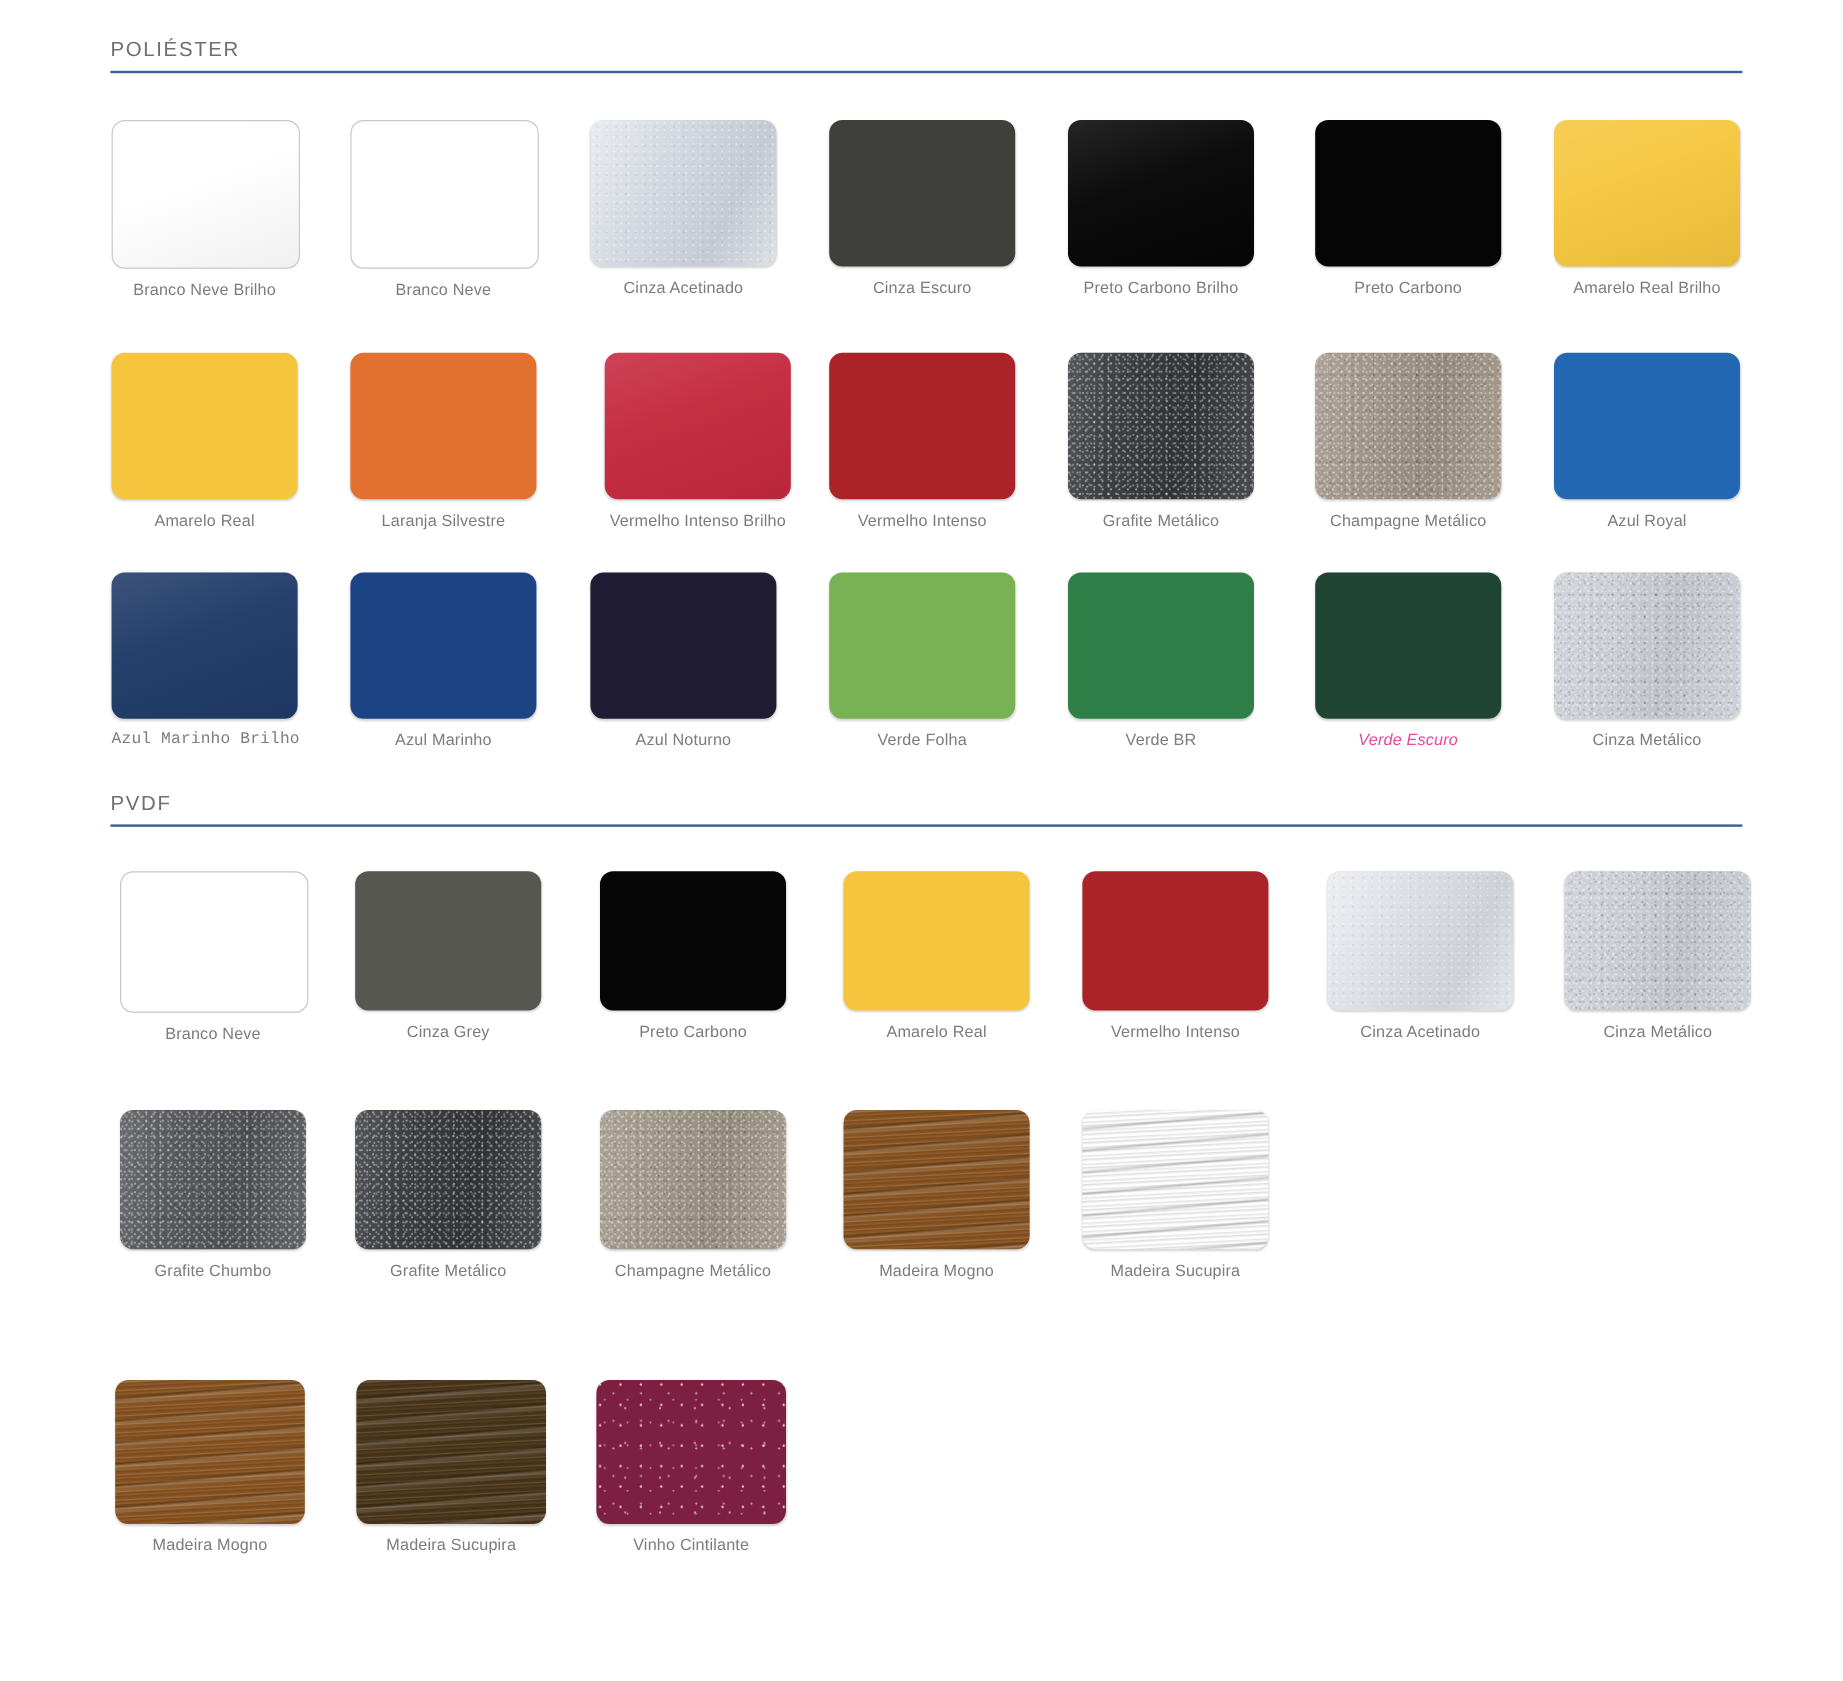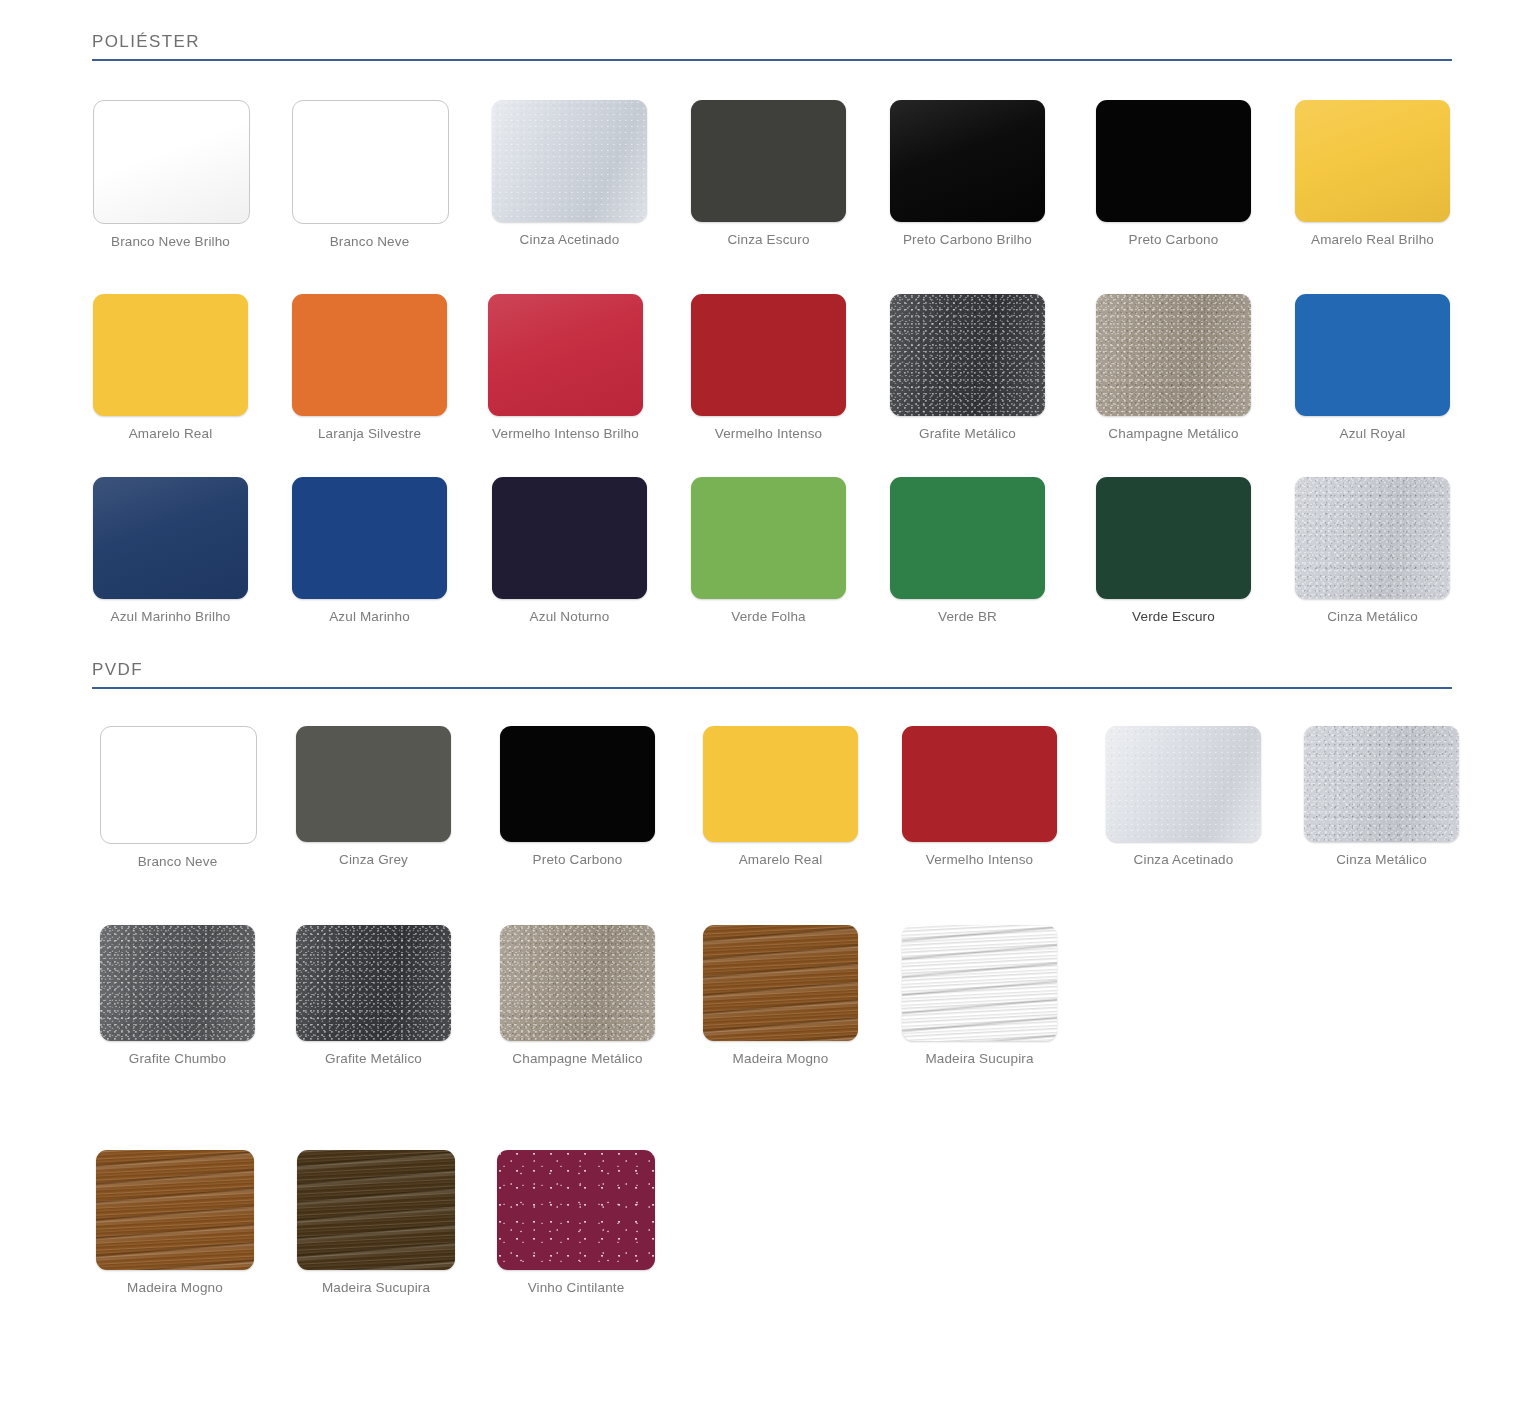--- a/index.html
+++ b/index.html
@@ -219,41 +219,41 @@
         <span class="chip-label" style="color: rgb(124, 124, 124);">Amarelo Real Brilho</span>
       </div>
       <div class="swatch" style="left: 93px; top: 294px; width: 155px;">
         <div class="chip " style="width: 155px; height: 122px; background: rgb(245, 198, 61);"></div>
         <span class="chip-label" style="color: rgb(124, 124, 124);">Amarelo Real</span>
       </div>
       <div class="swatch" style="left: 292px; top: 294px; width: 155px;">
         <div class="chip " style="width: 155px; height: 122px; background: rgb(226, 113, 47);"></div>
         <span class="chip-label" style="color: rgb(124, 124, 124);">Laranja Silvestre</span>
       </div>
-      <div class="swatch" style="left: 488px; top: 294px; width: 155px;">
+      <div class="swatch" style="left: 504px; top: 294px; width: 155px;">
         <div class="chip fx-gloss" style="width: 155px; height: 122px; background: rgb(197, 40, 61);"></div>
         <span class="chip-label" style="color: rgb(124, 124, 124);">Vermelho Intenso Brilho</span>
       </div>
       <div class="swatch" style="left: 691px; top: 294px; width: 155px;">
         <div class="chip " style="width: 155px; height: 122px; background: rgb(171, 34, 41);"></div>
         <span class="chip-label" style="color: rgb(124, 124, 124);">Vermelho Intenso</span>
       </div>
       <div class="swatch" style="left: 890px; top: 294px; width: 155px;">
         <div class="chip fx-metallic" style="width: 155px; height: 122px; background: rgb(52, 54, 58);"></div>
         <span class="chip-label" style="color: rgb(124, 124, 124);">Grafite Metálico</span>
       </div>
       <div class="swatch" style="left: 1096px; top: 294px; width: 155px;">
         <div class="chip fx-metallic" style="width: 155px; height: 122px; background: rgb(157, 147, 132);"></div>
         <span class="chip-label" style="color: rgb(124, 124, 124);">Champagne Metálico</span>
       </div>
       <div class="swatch" style="left: 1295px; top: 294px; width: 155px;">
         <div class="chip " style="width: 155px; height: 122px; background: rgb(34, 104, 178);"></div>
         <span class="chip-label" style="color: rgb(124, 124, 124);">Azul Royal</span>
       </div>
-      <div class="swatch" style="left: 93px; top: 477px; width: 155px;">
+      <div class="swatch" style="left: 93px; top: 477px; width: 155px; font-family: Liberation Mono, monospace;">
         <div class="chip fx-gloss" style="width: 155px; height: 122px; background: rgb(31, 58, 104);"></div>
         <span class="chip-label" style="color: rgb(124, 124, 124);">Azul Marinho Brilho</span>
       </div>
       <div class="swatch" style="left: 292px; top: 477px; width: 155px;">
         <div class="chip " style="width: 155px; height: 122px; background: rgb(28, 68, 133);"></div>
         <span class="chip-label" style="color: rgb(124, 124, 124);">Azul Marinho</span>
       </div>
       <div class="swatch" style="left: 492px; top: 477px; width: 155px;">
         <div class="chip " style="width: 155px; height: 122px; background: rgb(32, 28, 51);"></div>
         <span class="chip-label" style="color: rgb(124, 124, 124);">Azul Noturno</span>
@@ -261,21 +261,21 @@
       <div class="swatch" style="left: 691px; top: 477px; width: 155px;">
         <div class="chip " style="width: 155px; height: 122px; background: rgb(121, 178, 85);"></div>
         <span class="chip-label" style="color: rgb(124, 124, 124);">Verde Folha</span>
       </div>
       <div class="swatch" style="left: 890px; top: 477px; width: 155px;">
         <div class="chip " style="width: 155px; height: 122px; background: rgb(46, 128, 72);"></div>
         <span class="chip-label" style="color: rgb(124, 124, 124);">Verde BR</span>
       </div>
       <div class="swatch" style="left: 1096px; top: 477px; width: 155px;">
         <div class="chip " style="width: 155px; height: 122px; background: rgb(31, 68, 52);"></div>
-        <span class="chip-label" style="color: #404040;">Verde Escuro</span>
+        <span class="chip-label" style="color: #ec4899; font-style: italic;">Verde Escuro</span>
       </div>
       <div class="swatch" style="left: 1295px; top: 477px; width: 155px;">
         <div class="chip fx-metallic" style="width: 155px; height: 122px; background: rgb(201, 204, 211);"></div>
         <span class="chip-label" style="color: rgb(124, 124, 124);">Cinza Metálico</span>
       </div>
       <div class="swatch" style="left: 100px; top: 726px; width: 155px;">
         <div class="chip  outline" style="width: 155px; height: 116px;"></div>
         <span class="chip-label" style="color: rgb(124, 124, 124);">Branco Neve</span>
       </div>
       <div class="swatch" style="left: 296px; top: 726px; width: 155px;">

